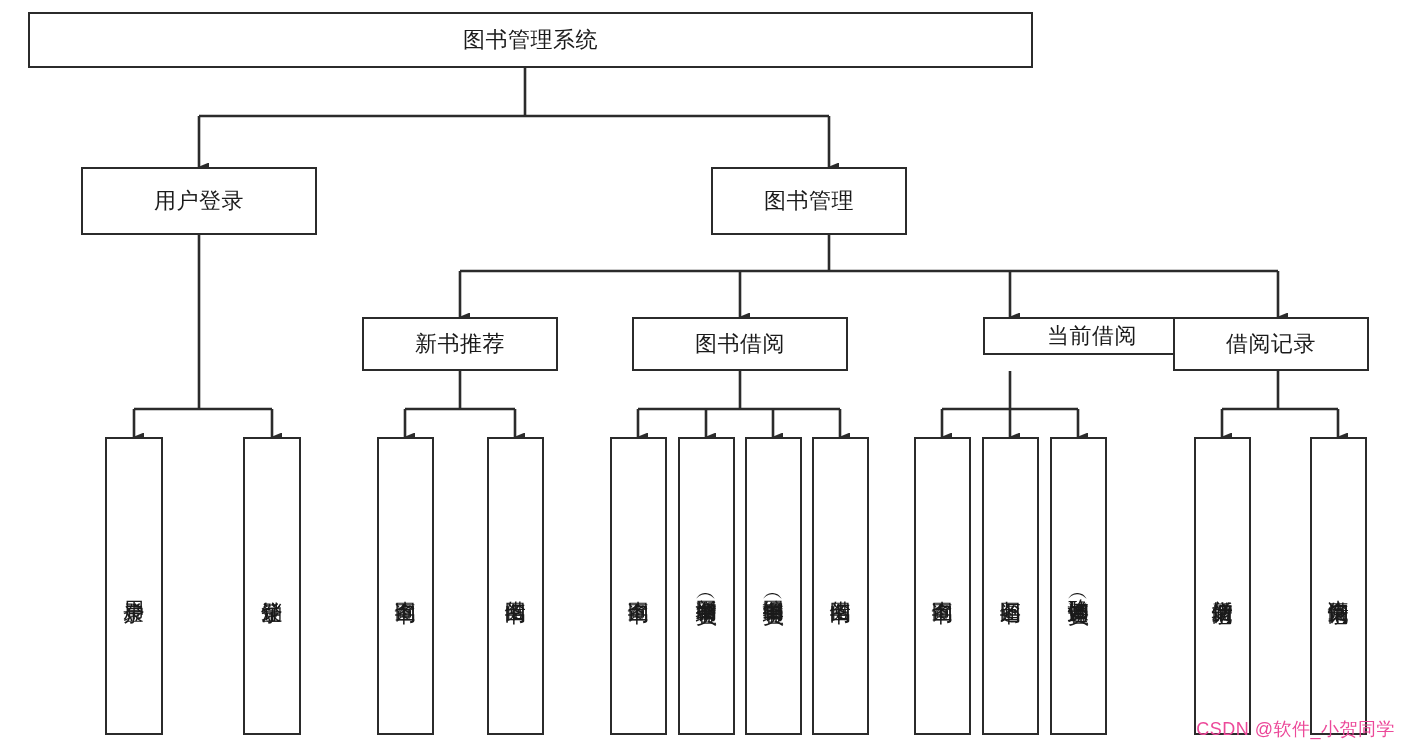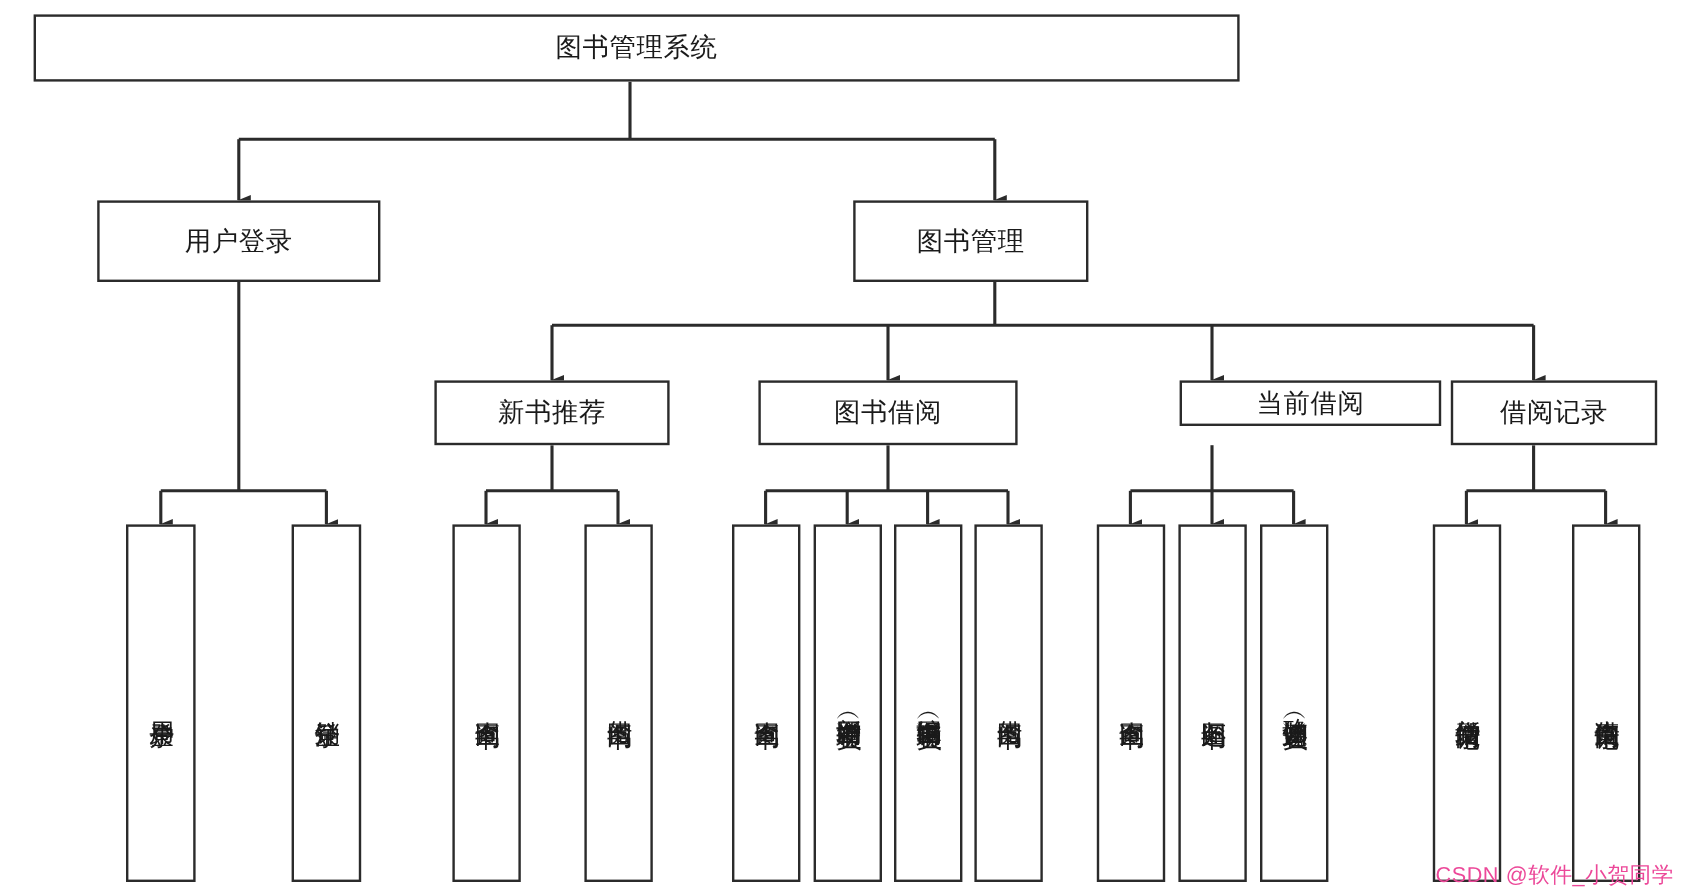--- a/index.html
+++ b/index.html
@@ -140,21 +140,21 @@
 
   <div class="node node-l3" style="left:632px; top:317px; width:216px; height:54px;">
     <span class="node-label">图书借阅</span>
   </div>
   <div class="node node-l3" style="left:362px; top:317px; width:196px; height:54px;">
     <span class="node-label">新书推荐</span>
   </div>
   <div class="node node-l3" style="left:946px; top:317px; width:218px; height:38px;margin-left:37px;">
     <span class="node-label">当前借阅</span>
   </div>
-  <div class="node node-l3" style="left:1173px; top:317px; width:172px; height:54px;margin-left:36px;">
+  <div class="node node-l3" style="left:1173px; top:317px; width:196px; height:54px;">
     <span class="node-label">借阅记录</span>
   </div>
 
   <div class="node node-leaf" style="left:105px; top:437px; width:58px; height:298px;">
     <span class="node-label">用户登录</span>
   </div>
   <div class="node node-leaf" style="left:243px; top:437px; width:58px; height:298px;">
     <span class="node-label">注销登录</span>
   </div>
 

